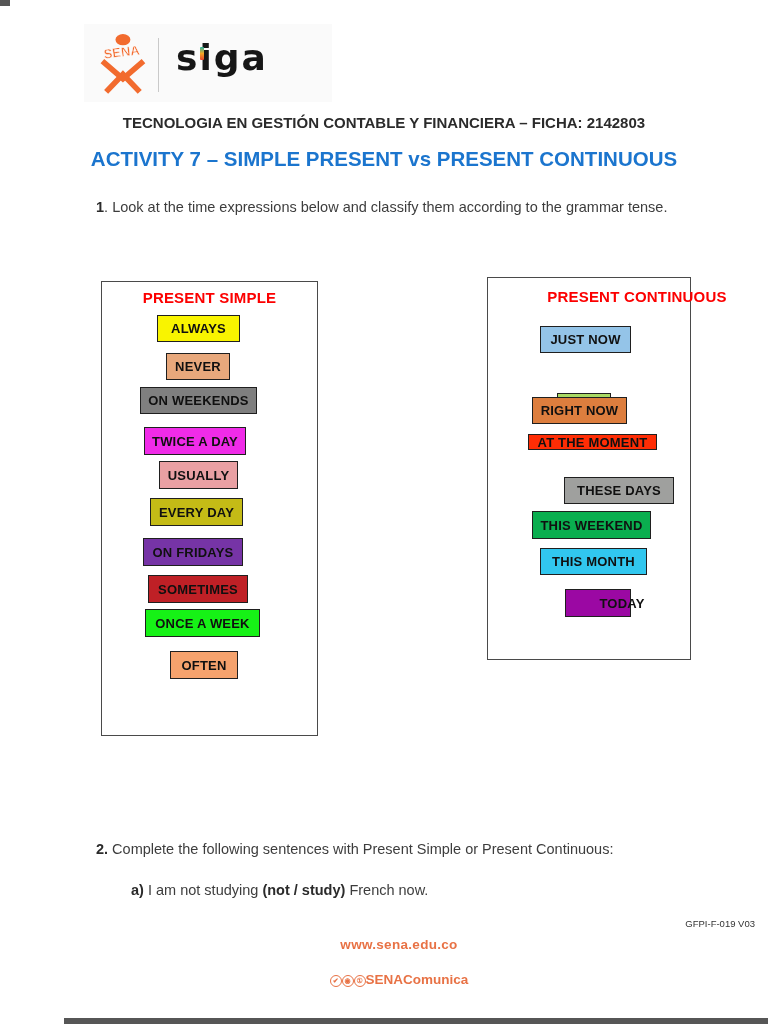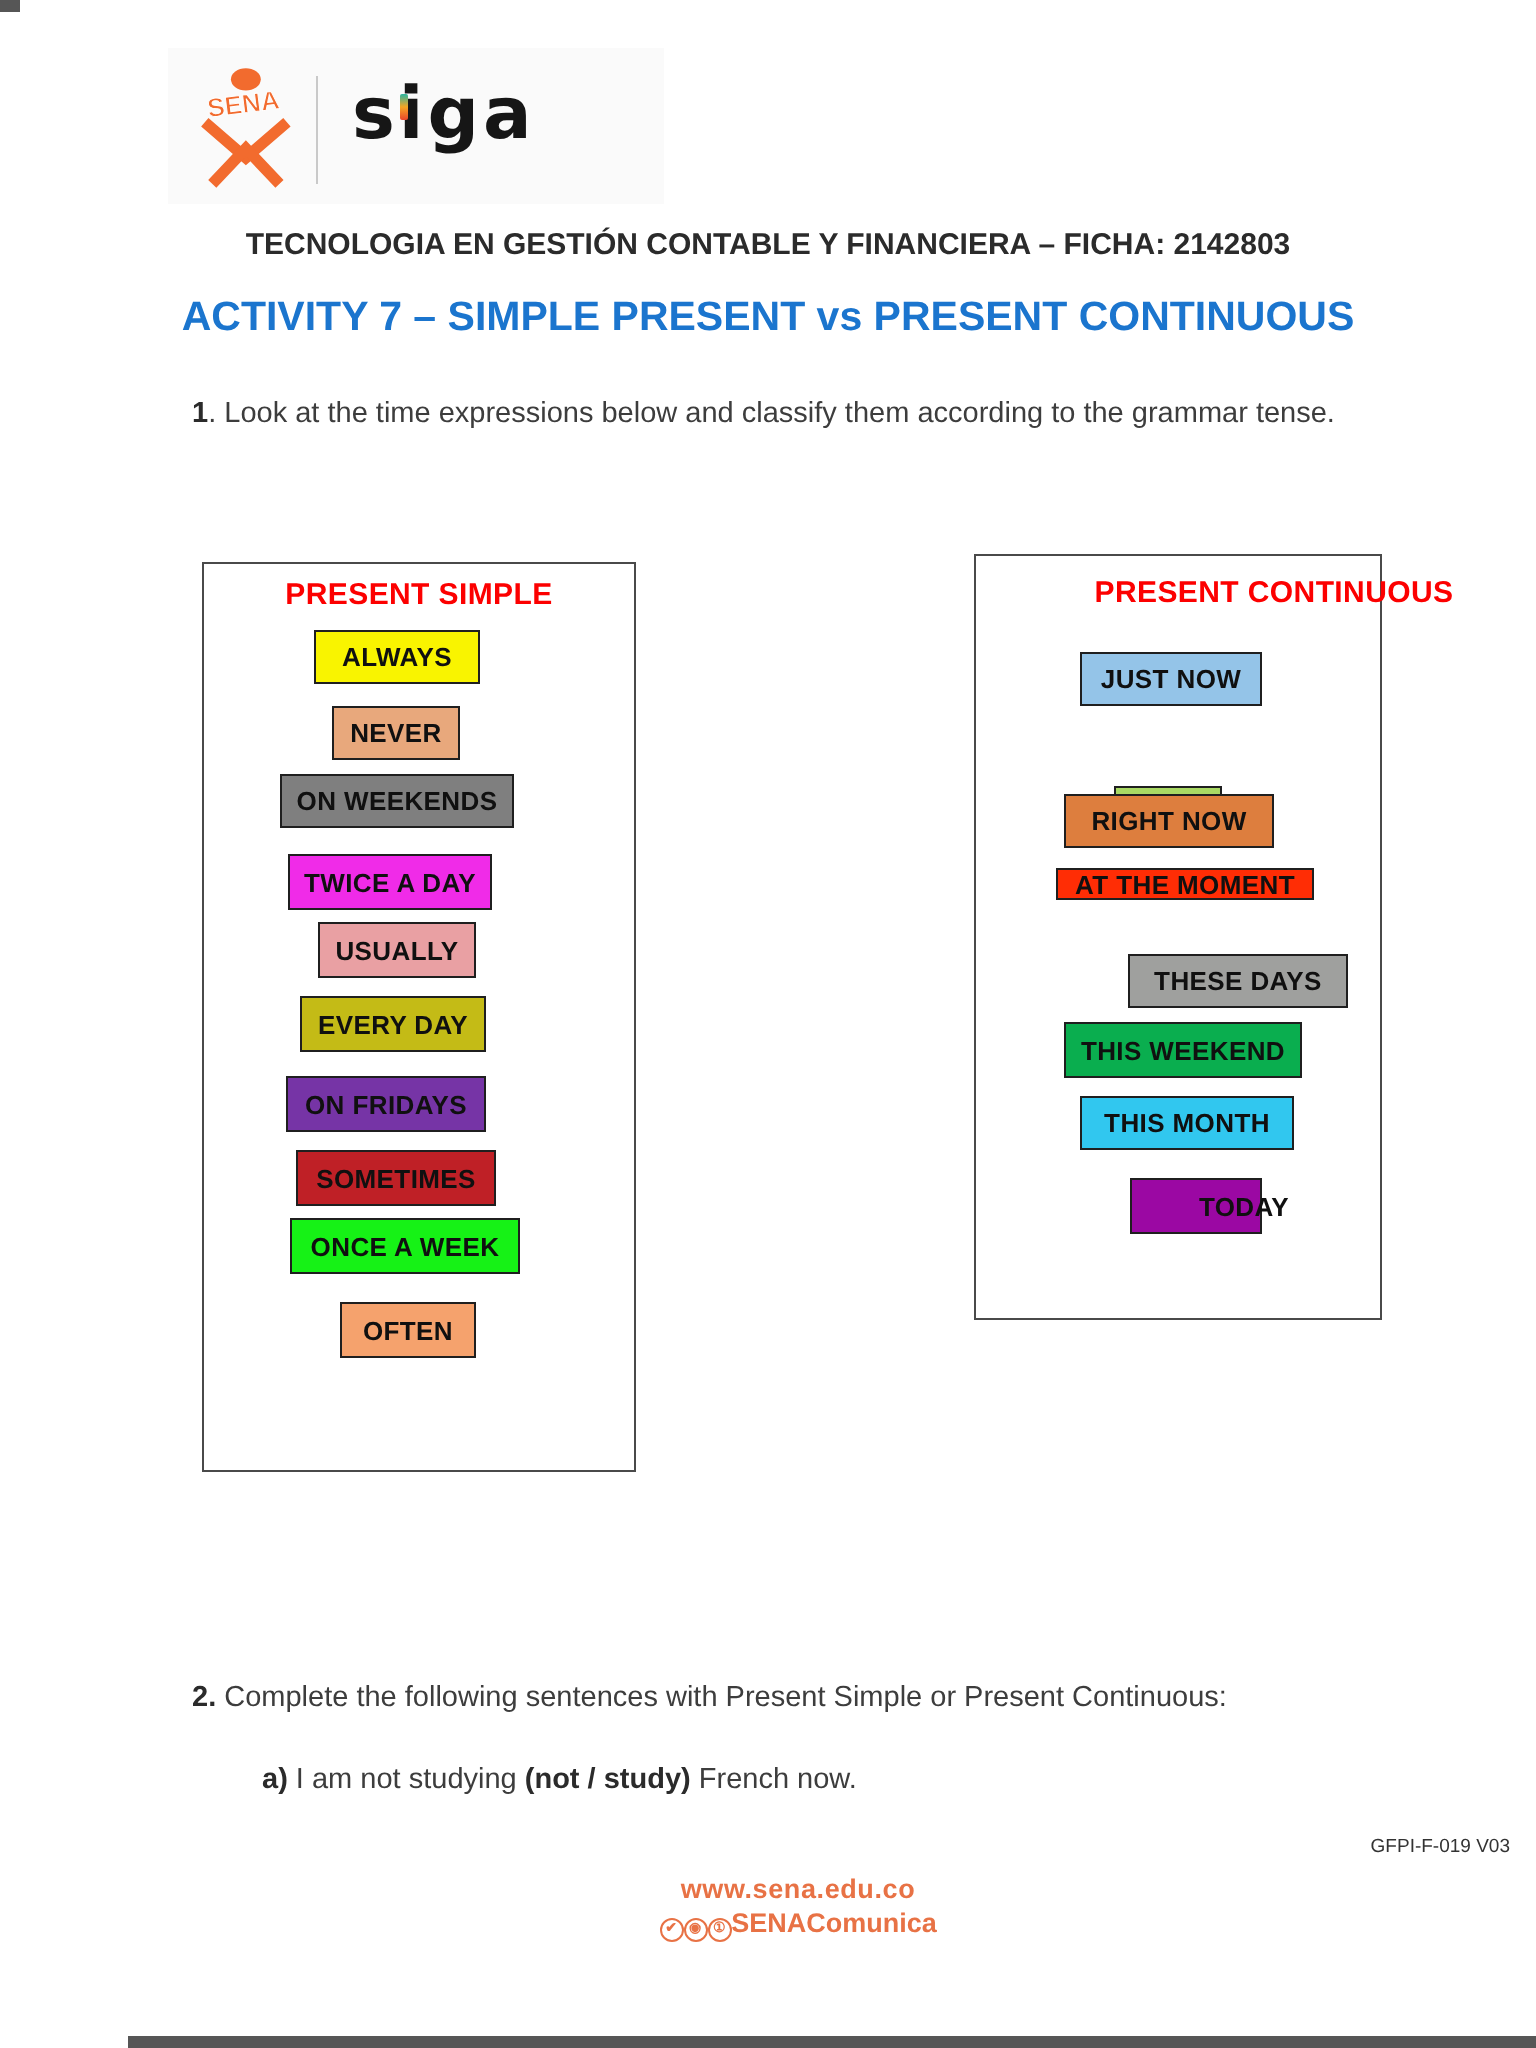--- a/index.html
+++ b/index.html
@@ -57,21 +57,21 @@
     position:absolute;box-sizing:border-box;
     border:1.5px solid #1f1f1f;
     display:flex;align-items:center;justify-content:center;
     font-size:13px;font-weight:700;color:#101010;
     letter-spacing:.2px;white-space:nowrap;
   }
   
   .form-code{position:absolute;right:13px;top:918px;font-size:9.5px;color:#333;}
   .footer{position:absolute;left:254px;top:937px;width:290px;text-align:center;}
   .footer-url{font-size:13.5px;font-weight:700;letter-spacing:.3px;}
-  .footer-social{margin-top:2px;font-size:13.5px;font-weight:700;display:flex;align-items:flex-start;justify-content:center;gap:0;}
+  .footer-social{margin-top:19px;font-size:13.5px;font-weight:700;display:flex;align-items:flex-end;justify-content:center;gap:0;}
   .soc{
     display:inline-flex;align-items:center;justify-content:center;
     width:12px;height:12px;border-radius:50%;
     border:1.4px solid currentColor;font-size:7px;line-height:1;
     box-sizing:border-box;
   }
   
   .corner-mark{position:absolute;left:0;top:0;width:10px;height:6px;background:#565656;}
   .bottom-bar{position:absolute;left:64px;top:1018px;width:704px;height:6px;background:#565656;}
 </style>
@@ -128,19 +128,19 @@
     <div class="chip" style="left: 140px; top: 387px; width: 117px; height: 27px; background: rgb(127, 127, 127);">ON WEEKENDS</div>
     <div class="chip" style="left: 144px; top: 427px; width: 102px; height: 28px; background: rgb(240, 43, 232);">TWICE A DAY</div>
     <div class="chip" style="left: 159px; top: 461px; width: 79px; height: 28px; background: rgb(233, 160, 163);">USUALLY</div>
     <div class="chip" style="left: 150px; top: 498px; width: 93px; height: 28px; background: rgb(196, 187, 22);">EVERY DAY</div>
     <div class="chip" style="left: 143px; top: 538px; width: 100px; height: 28px; background: rgb(118, 52, 166);">ON FRIDAYS</div>
     <div class="chip" style="left: 148px; top: 575px; width: 100px; height: 28px; background: rgb(191, 32, 38);">SOMETIMES</div>
     <div class="chip" style="left: 145px; top: 609px; width: 115px; height: 28px; background: rgb(22, 242, 22);">ONCE A WEEK</div>
     <div class="chip" style="left: 170px; top: 651px; width: 68px; height: 28px; background: rgb(245, 162, 109);">OFTEN</div>
     <div class="chip" style="left: 540px; top: 326px; width: 91px; height: 27px; background: rgb(148, 196, 232);">JUST NOW</div>
     <div class="chip" style="left: 557px; top: 365px; width: 54px; height: 27px; background: rgb(169, 217, 100); margin-top: 28px;">NOW</div>
-    <div class="chip" style="left: 532px; top: 397px; width: 105px; height: 27px; background: rgb(221, 126, 62);">RIGHT NOW</div>
+    <div class="chip" style="left: 532px; top: 397px; width: 95px; height: 27px; background: rgb(221, 126, 62);">RIGHT NOW</div>
     <div class="chip" style="left: 528px; top: 434px; width: 129px; height: 16px; background: rgb(255, 45, 5);">AT THE MOMENT</div>
     <div class="chip" style="left: 564px; top: 477px; width: 110px; height: 27px; background: rgb(159, 160, 158);">THESE DAYS</div>
     <div class="chip" style="left: 532px; top: 511px; width: 119px; height: 28px; background: rgb(10, 174, 79);">THIS WEEKEND</div>
     <div class="chip" style="left: 540px; top: 548px; width: 107px; height: 27px; background: rgb(49, 199, 239);">THIS MONTH</div>
     <div class="chip" style="left: 565px; top: 589px; width: 66px; height: 28px; background: rgb(155, 8, 163); padding-left: 48px;">TODAY</div>
   </div>
 
 </body></html>

